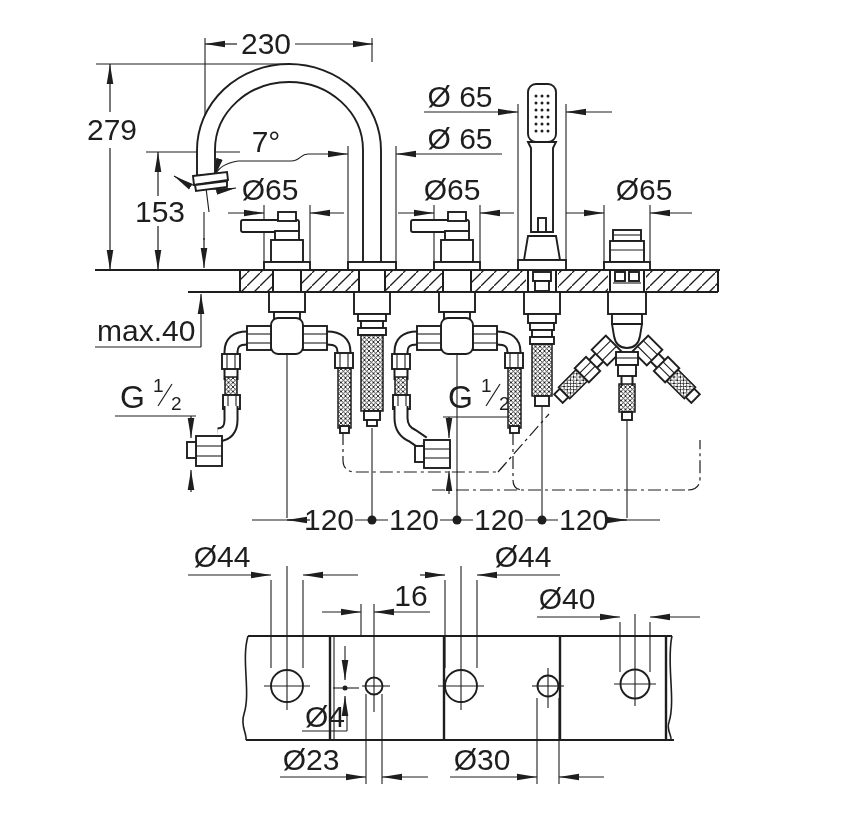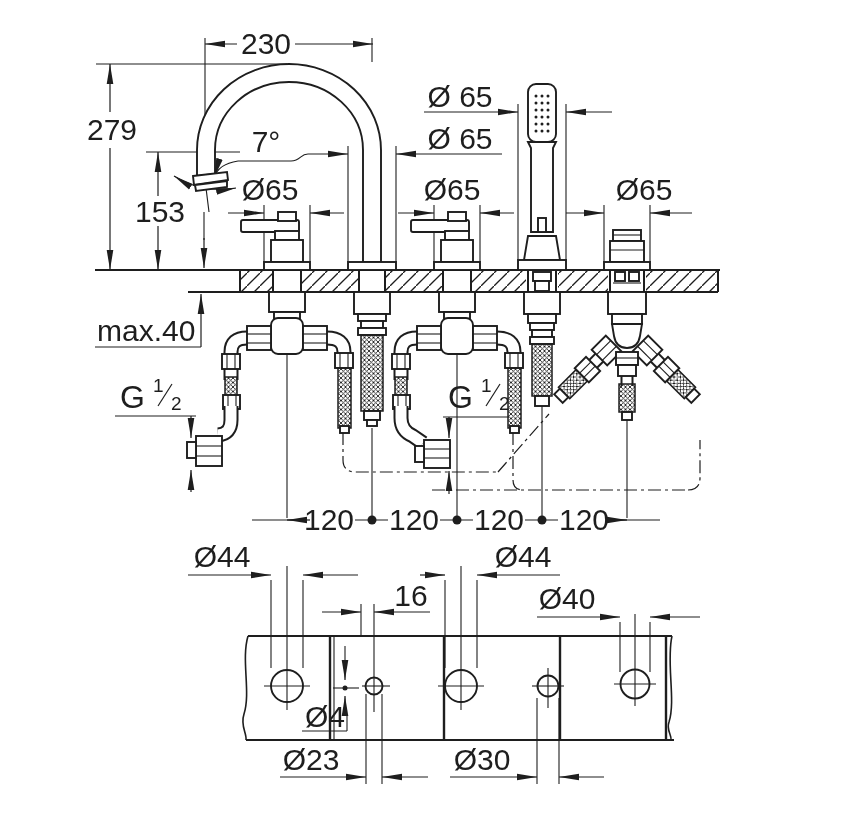--- a/index.html
+++ b/index.html
@@ -1,18 +1,18 @@
 <!DOCTYPE html>
 <html style="--line: #1e1e1e; --bg: #ffffff;"><head>
 <meta charset="utf-8">
 <style>
   :root { --line:#1e1e1e; --bg:#ffffff; }
   html,body { margin:0; padding:0; background:var(--bg); }
   .stage { width:841px; height:815px; background:var(--bg); position:relative; overflow:hidden;
-           font-family:"Liberation Sans", sans-serif;border-radius:17px; }
+           font-family:"Liberation Sans", sans-serif; }
   svg { display:block; }
   
   .ln   { stroke:var(--line); stroke-width:2;   fill:none; }
   .ol   { stroke:var(--line); stroke-width:1.9; fill:#ffffff; }
   .thin { stroke:var(--line); stroke-width:1.1; fill:none; }
   .dim  { stroke:var(--line); stroke-width:1.2; fill:none; }
   .thk  { stroke:var(--line); stroke-width:2.4; fill:none; }
   .brk  { stroke:var(--line); stroke-width:1.6; fill:none; }
   .dd   { stroke:var(--line); stroke-width:1.2; fill:none; stroke-dasharray:13 4 3 4; }
   .to   { stroke:var(--line); stroke-width:15; fill:none; }

